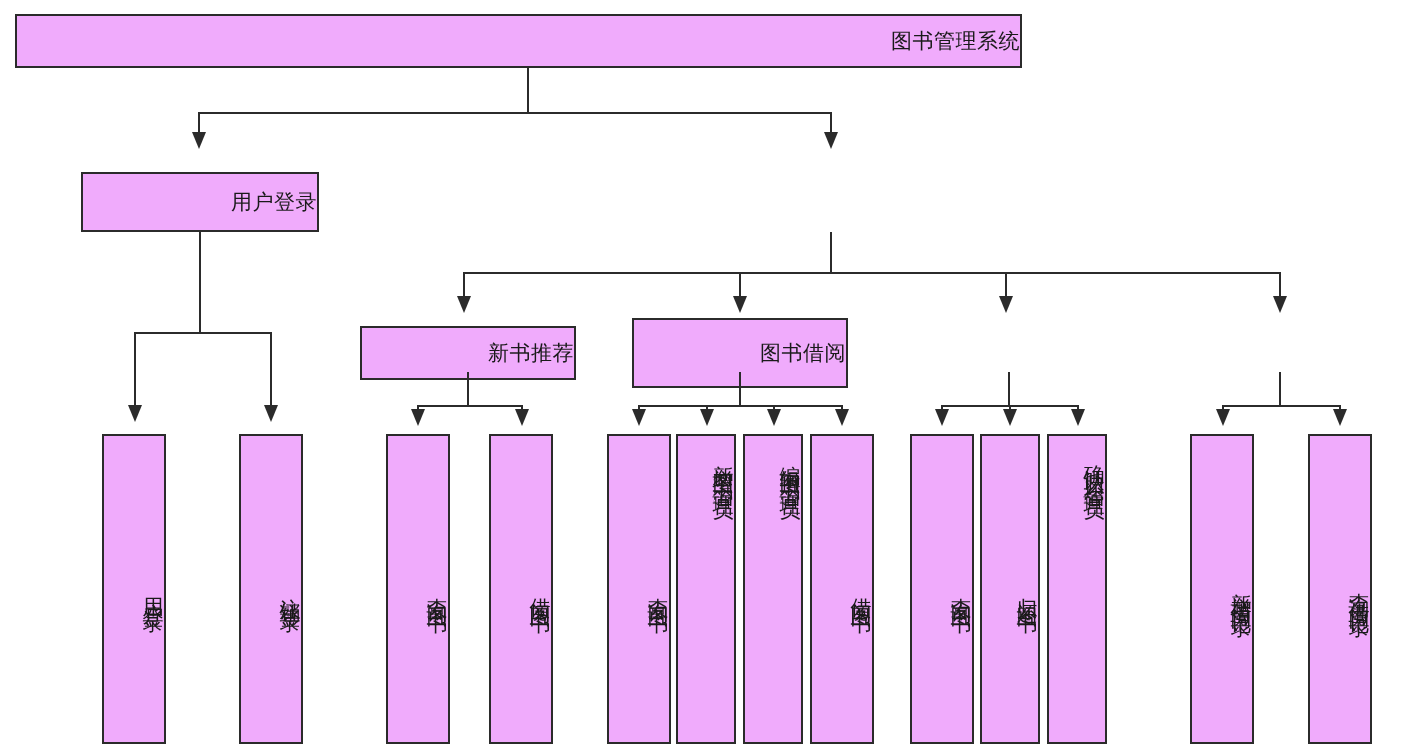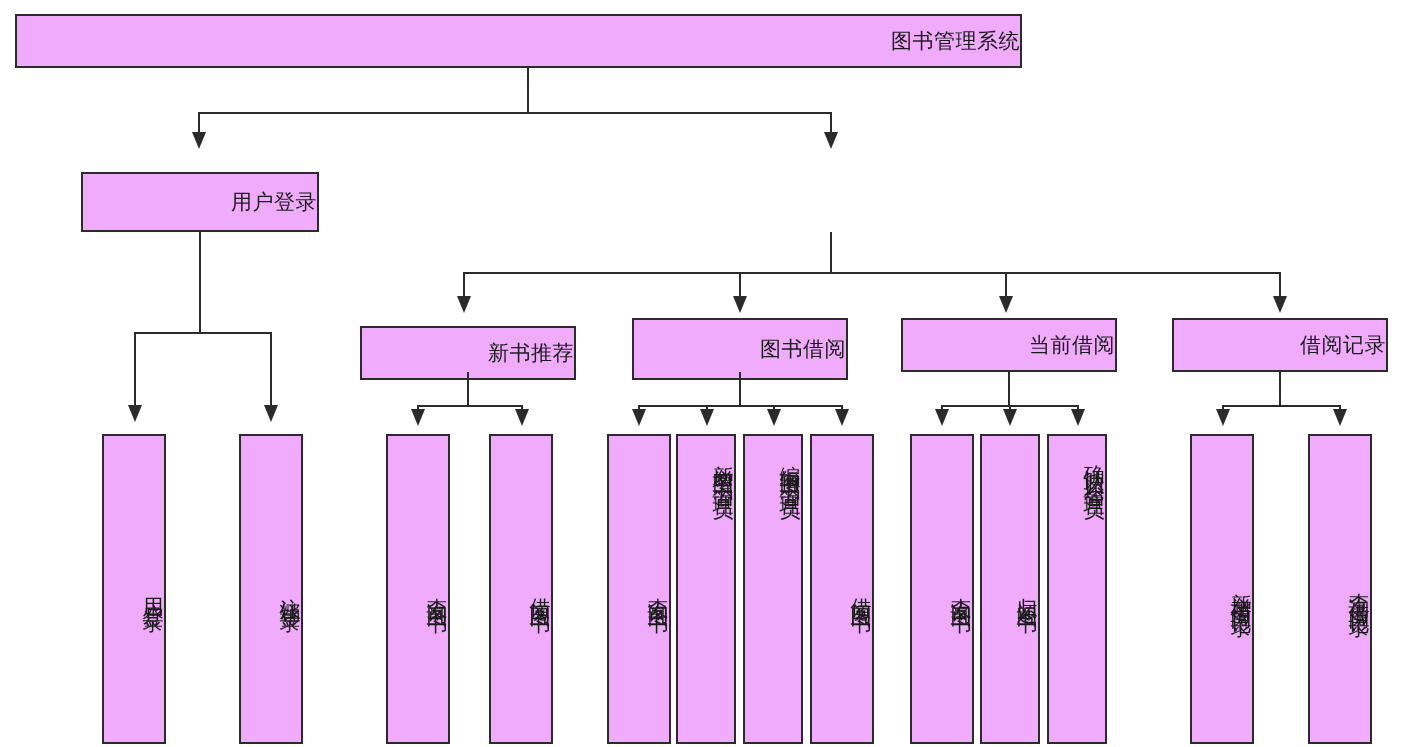--- a/index.html
+++ b/index.html
@@ -114,28 +114,22 @@
   <div class="ln v" style="left:739px; top:272px; height:28px;"></div>
   <div class="arrow" style="left:733px; top:296px;"></div>
   <div class="ln v" style="left:1005px; top:272px; height:28px;"></div>
   <div class="arrow" style="left:999px; top:296px;"></div>
   <div class="ln v" style="left:1279px; top:272px; height:28px;"></div>
   <div class="arrow" style="left:1273px; top:296px;"></div>
 
   <div class="node horiz" style="left:360px; top:318px; width:216px; height:54px;margin-top:8px;">
     <span>新书推荐</span>
   </div>
-  <div class="node horiz" style="left:632px; top:318px; width:216px; height:62px;">
+  <div class="node horiz" style="left:632px; top:318px; width:216px; height:70px;">
     <span>图书借阅</span>
-  </div>
-  <div class="node horiz" style="left:901px; top:318px; width:216px; height:54px;">
-    <span>当前借阅</span>
-  </div>
-  <div class="node horiz" style="left:1172px; top:318px; width:216px; height:54px;">
-    <span>借阅记录</span>
   </div>
 
   <div class="ln v" style="left:467px; top:372px; height:34px;"></div>
   <div class="ln h" style="left:417px; top:405px; width:105px;"></div>
   <div class="ln v" style="left:417px; top:405px; height:6px;"></div>
   <div class="arrow" style="left:411px; top:409px;"></div>
   <div class="ln v" style="left:521px; top:405px; height:6px;"></div>
   <div class="arrow" style="left:515px; top:409px;"></div>
 
   <div class="ln v" style="left:739px; top:372px; height:34px;"></div>

